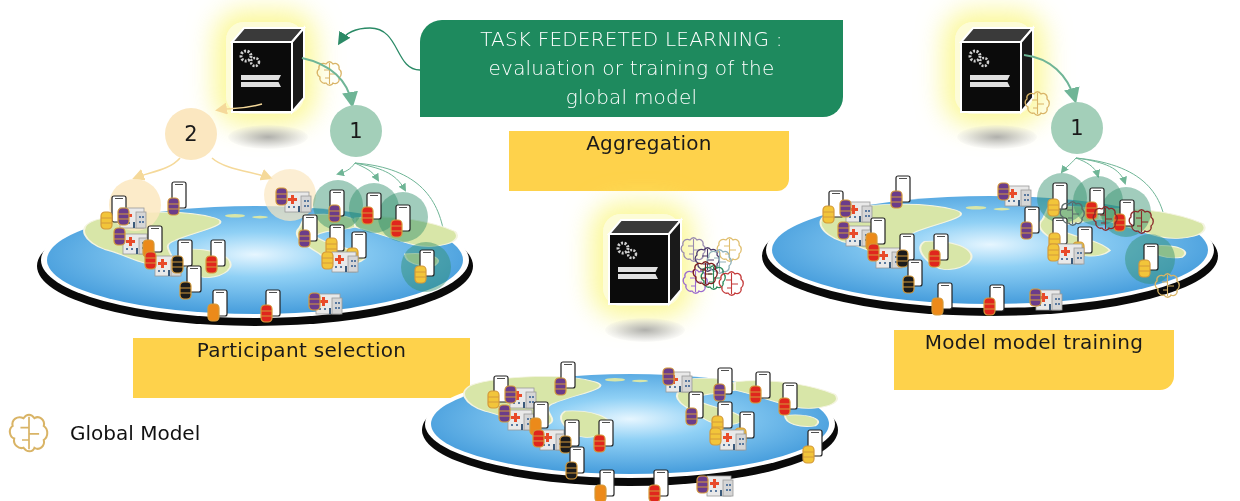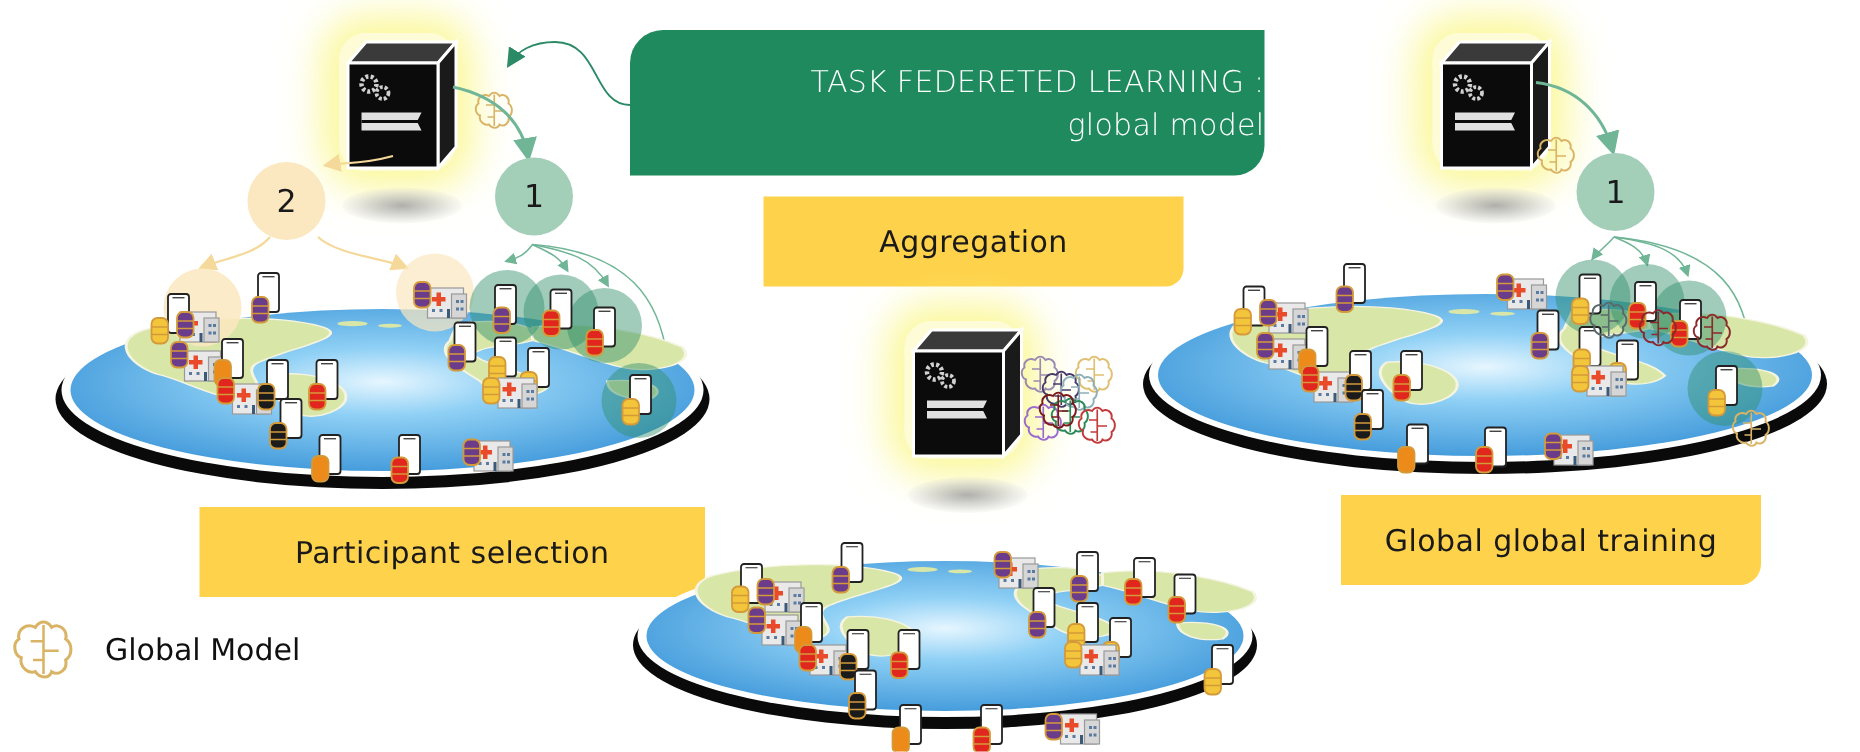--- a/index.html
+++ b/index.html
@@ -6,28 +6,28 @@
   html, body { width: 1240px; height: 501px; background: #ffffff; overflow: hidden; }
   body { position: relative; font-family: "DejaVu Sans", sans-serif; color: #1a1a1a; }
 
   .abs { position: absolute; }
 
   
   .task-box {
     left: 420px; top: 20px; width: 423px; height: 97px;
     background: #1e8a5e; color: #ffffff;
     border-radius: 22px 0 20px 0;
-    display: flex; flex-direction: column; align-items: flex-end; justify-content: center;
+    display: flex; flex-direction: column; align-items: center; justify-content: center;
     font-size: 20px; line-height: 29px; font-weight: 300; letter-spacing: 0.2px;
     text-align: center;
   }
   .yellow-label {
     background: #fed24b; color: #1a1a1a;
     border-radius: 0 0 14px 0;
-    display: flex; align-items: center; justify-content: center;
+    display: flex; justify-content: center;
     font-size: 20px; letter-spacing: 0.3px;
   }
   .lbl-aggregation { left: 509px; top: 131px; width: 280px; height: 60px; border-radius: 0 0 12px 0; }
   .lbl-participant { left: 133px; top: 338px; width: 337px; height: 60px; }
   .lbl-training { left: 894px; top: 330px; width: 280px; height: 60px; }
 
   .legend { left: 8px; top: 412px; display: flex; align-items: center; gap: 20px; }
   .legend-text { font-size: 20px; color: #111; }
 
   
@@ -128,20 +128,21 @@
       <circle cx="14" cy="28" r="5" fill="none" stroke="#d0d0d0" stroke-width="3" stroke-dasharray="2 1.5"></circle>
       <circle cx="23" cy="34" r="4" fill="none" stroke="#d0d0d0" stroke-width="2.5" stroke-dasharray="2 1.3"></circle>
       <path d="M9,47 L49,47 L46,53 L49,59 L9,59 Z" fill="#e0e0e0"></path>
       <line x1="9" y1="53" x2="48" y2="53" stroke="#0b0b0b" stroke-width="2"></line>
     </g>
   </defs>
 </svg>
 
 <div class="abs task-box">
   <div>TASK FEDERETED LEARNING  :</div>
+  <div>evaluation or training of the</div>
   <div>global model</div>
 </div>
 
 <svg class="abs" style="left:330px;top:20px" width="100" height="60">
   <path d="M90,50 C65,50 70,8 40,8 C25,8 15,14 10,22" fill="none" stroke="#2a8a66" stroke-width="1.3" marker-end="url(#arrDG)"></path>
 </svg>
 
 <div class="server-glow" style="left:226px;top:22px;width:78px;height:92px"></div>
 <svg class="server" style="left:232px;top:26px" viewBox="0 0 72 84">
     <use href="#server-shape"></use>
@@ -426,21 +427,21 @@
     </g>
   <g transform="translate(1128,208)">
       <use href="#brain" stroke="#8a2a2a"></use>
     </g>
   <g transform="translate(1154,272)">
       <use href="#brain" stroke="#d9b466"></use>
     </g>
 </svg>
 
 <div class="abs yellow-label lbl-training">
-  <span>Global global training</span>
+  <span>Model model training</span>
 </div>
 
 <div class="abs legend">
   <svg width="42" height="42" viewBox="0 0 27 27">
     <use href="#brain" stroke="#d9b466"></use>
   </svg>
   <span class="legend-text">Global Model</span>
 </div>
 
 </body></html>

